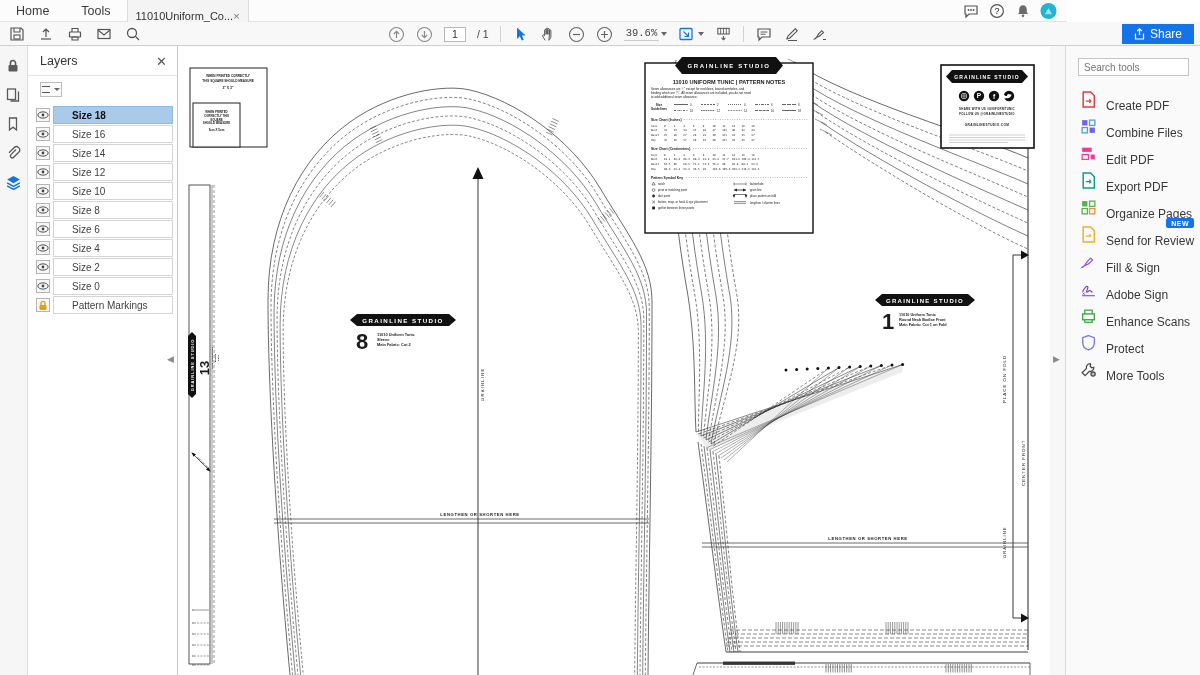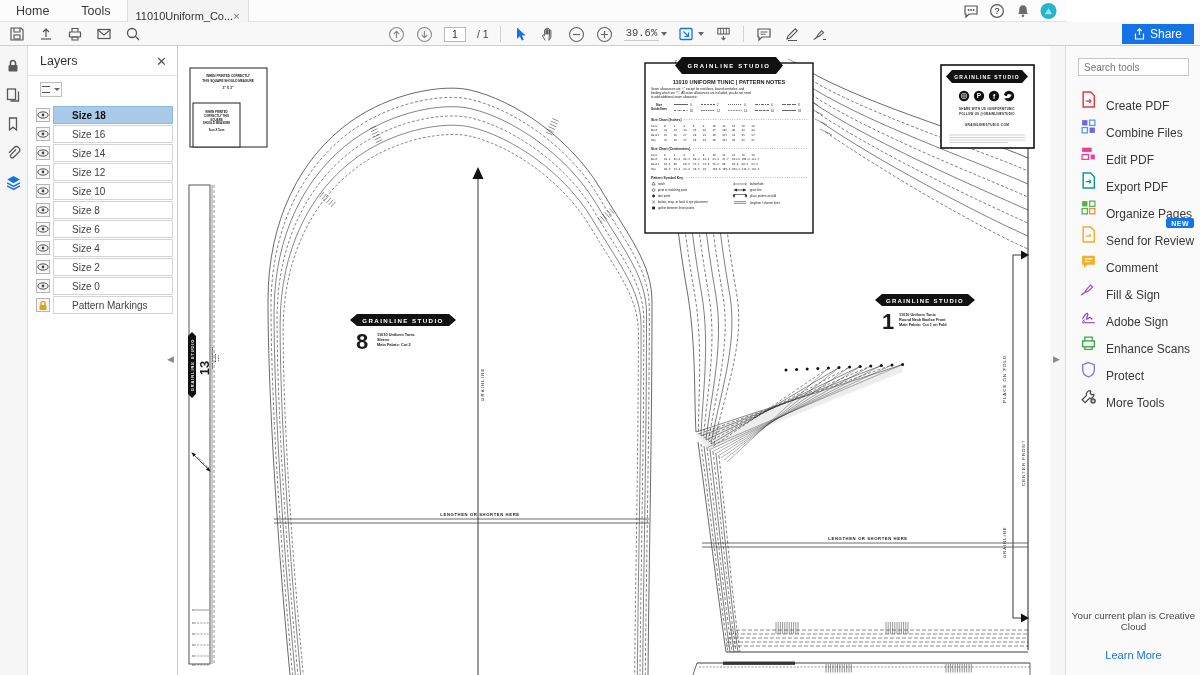--- a/index.html
+++ b/index.html
@@ -803,27 +803,20 @@
   <div class="titem">
     <span class="newbadge">NEW</span>
     <span class="ic"><svg width="17" height="17" viewBox="0 0 16 16">
           <path d="M3 1h7l3.5 3.5V15H3z" fill="none" stroke="#f2ae2c" stroke-width="1.4"></path>
           <path d="M5.5 9.5h5M10.5 9.5L8.8 7.8" fill="none" stroke="#f2ae2c" stroke-width="1.1"></path>
         </svg></span>
     <span class="tlabel">Send for Review</span>
   </div>
   <div class="titem">
     <span class="ic"><svg width="17" height="17" viewBox="0 0 16 16">
-          <path d="M2 2.5h12v8.5H7l-3.2 3v-3H2z" fill="#f2ae2c"></path>
-          <path d="M4.5 5.5h7M4.5 8h5" stroke="#fff" stroke-width="1"></path>
-        </svg></span>
-    <span class="tlabel">Comment</span>
-  </div>
-  <div class="titem">
-    <span class="ic"><svg width="17" height="17" viewBox="0 0 16 16">
           <path d="M2 13.5c3.5-1 2.8-4 5.6-6.3l2.4-2.4 1.8 1.8-2.4 2.4c-2.3 2.8-5.3 2.1-7.4 4.5z" fill="none" stroke="#9256e0" stroke-width="1.2"></path>
         </svg></span>
     <span class="tlabel">Fill &amp; Sign</span>
   </div>
   <div class="titem">
     <span class="ic"><svg width="17" height="17" viewBox="0 0 16 16">
           <path d="M2.5 11c2-4 3.8-5.8 4.8-4.8s-2 4.6-1 5.1 2.4-1.9 3.4-1.4.6 1.4 2 1.4" fill="none" stroke="#7a45d6" stroke-width="1.2"></path>
           <path d="M2.5 11.8l2 2M4.5 11.8l-2 2" stroke="#7a45d6" stroke-width=".9"></path>
           <path d="M2 14.8h12" stroke="#7a45d6" stroke-width="1"></path>
         </svg></span>
@@ -845,17 +838,13 @@
   </div>
   <div class="titem">
     <span class="ic"><svg width="17" height="17" viewBox="0 0 16 16">
           <path d="M9.5 2.5a3.5 3.5 0 00-3.4 4.4L2 11l2.8 2.8 4.1-4.1A3.5 3.5 0 0013 5.9l-2 .5-1.4-1.4.5-2z" fill="none" stroke="#4a4a4a" stroke-width="1.2"></path>
           <circle cx="12.3" cy="12.3" r="2.6" fill="#4a4a4a"></circle>
           <path d="M12.3 11v2.6M11 12.3h2.6" stroke="#fff" stroke-width=".8"></path>
         </svg></span>
     <span class="tlabel">More Tools</span>
   </div>
 
-  <div class="plan">
-    <div class="ptxt">Your current plan is Creative Cloud</div>
-    <div class="plink">Learn More</div>
-  </div>
 </div>
 
 </body></html>

